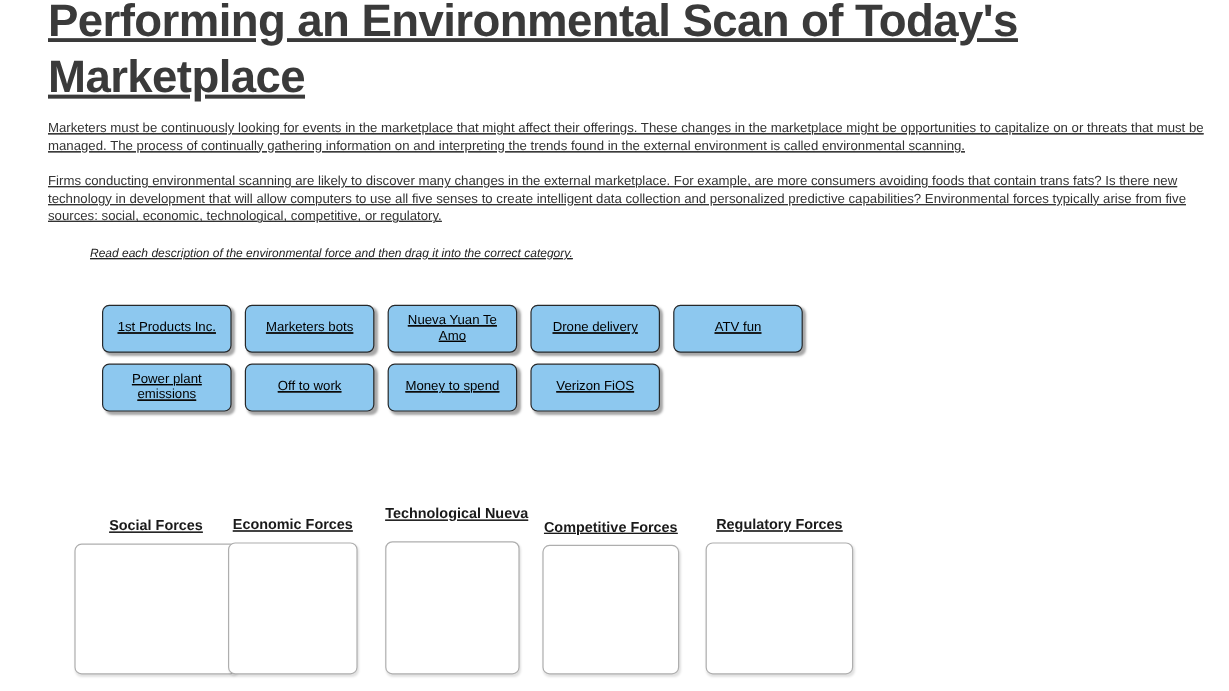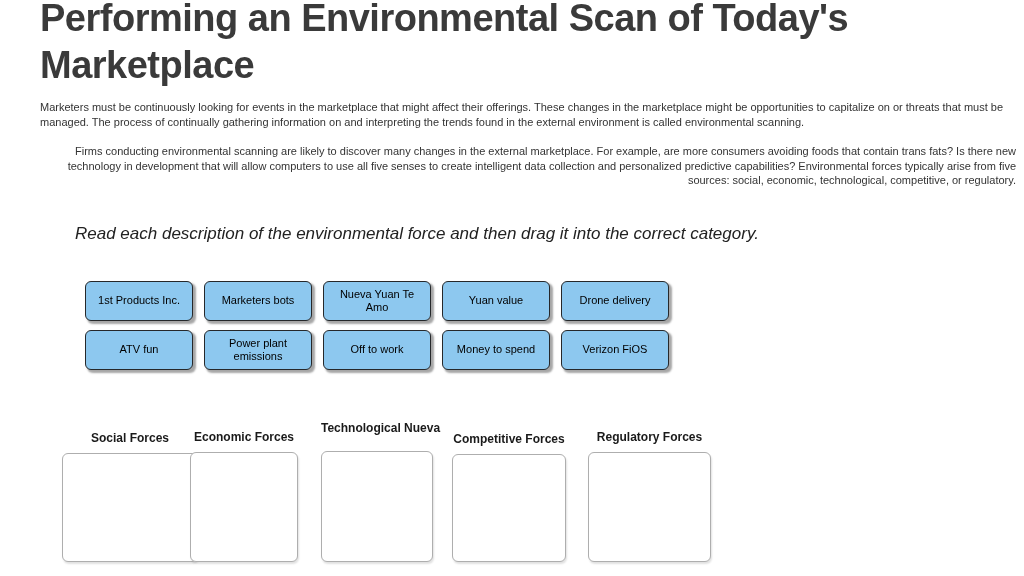--- a/index.html
+++ b/index.html
@@ -1,15 +1,15 @@
 <!DOCTYPE html>
 <html style="--chip-fill: #8dc8ef; --chip-border: #26282a; --title-color: #3a3a3a; --body-color: #333333; --dropzone-border: #aeaeae;"><head>
 <meta charset="utf-8">
 <style>
-  * { margin: 0; padding: 0; box-sizing: border-box; }
+  * { margin: 0; padding: 0; box-sizing: border-box; text-decoration: underline; }
   html, body { background: #ffffff; }
   body {
     width: 1024px; height: 576px;
     font-family: "Liberation Sans", "DejaVu Sans", sans-serif;
     color: #333333;
     overflow: hidden;
     position: relative;
   }
   .page {
     position: absolute; left: 0; top: 0;
@@ -25,25 +25,25 @@
     color: var(--title-color, #3a3a3a);
     letter-spacing: -0.5px;
   }
   .intro-paragraph {
     width: 976px;
     margin-top: 11px;
     font-size: 11px;
     line-height: 14.6px;
     color: var(--body-color, #333333);
   }
-  .intro-paragraph + .intro-paragraph { margin-top: 15px; text-align: right; }
+  .intro-paragraph + .intro-paragraph { margin-top: 15px; }
   .drag-instruction {
-    margin-top: 36px;
+    margin-top: 18px;
     margin-left: 35px;
-    font-size: 17px;
+    font-size: 10px;
     font-style: italic;
     color: #222222;
   }
   .chip-grid {
     margin-top: 37px;
     margin-left: 45px;
     display: grid;
     grid-template-columns: repeat(5, 108px);
     column-gap: 11px;
     row-gap: 9px;
@@ -105,21 +105,20 @@
 
   <p class="intro-paragraph">Marketers must be continuously looking for events in the marketplace that might affect their offerings. These changes in the marketplace might be opportunities to capitalize on or threats that must be managed. The process of continually gathering information on and interpreting the trends found in the external environment is called environmental scanning.</p>
   <p class="intro-paragraph">Firms conducting environmental scanning are likely to discover many changes in the external marketplace. For example, are more consumers avoiding foods that contain trans fats? Is there new technology in development that will allow computers to use all five senses to create intelligent data collection and personalized predictive capabilities? Environmental forces typically arise from five sources: social, economic, technological, competitive, or regulatory.</p>
 
   <p class="drag-instruction">Read each description of the environmental force and then drag it into the correct category.</p>
 
   <div class="chip-grid">
     <div class="chip">1st Products Inc.</div>
     <div class="chip">Marketers bots</div>
     <div class="chip">Nueva Yuan Te Amo</div>
-    <div class="chip">Yuan value</div>
     <div class="chip">Drone delivery</div>
     <div class="chip">ATV fun</div>
     <div class="chip">Power plant emissions</div>
     <div class="chip">Off to work</div>
     <div class="chip">Money to spend</div>
     <div class="chip">Verizon FiOS</div>
   </div>
 
   <div class="dropzone-group zone-0">
     <div class="category-label">Social Forces</div>

